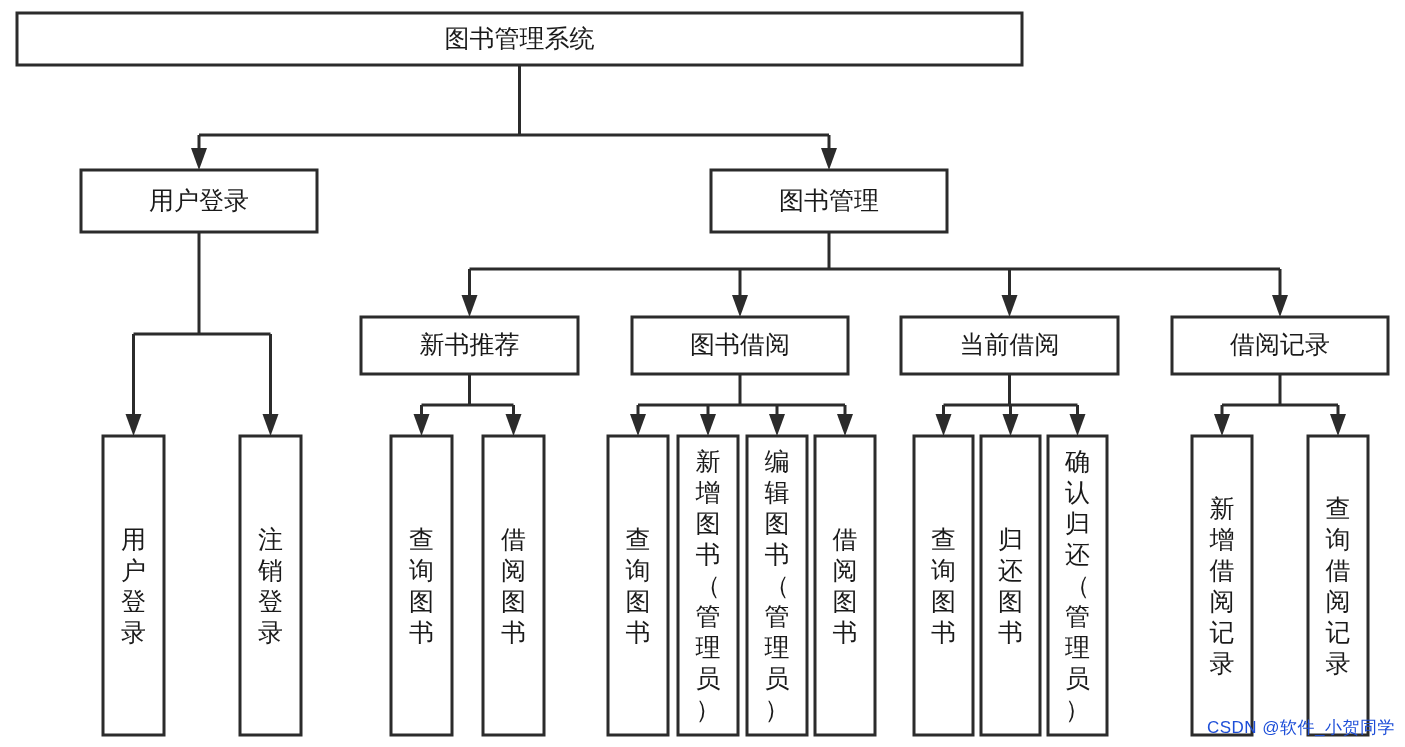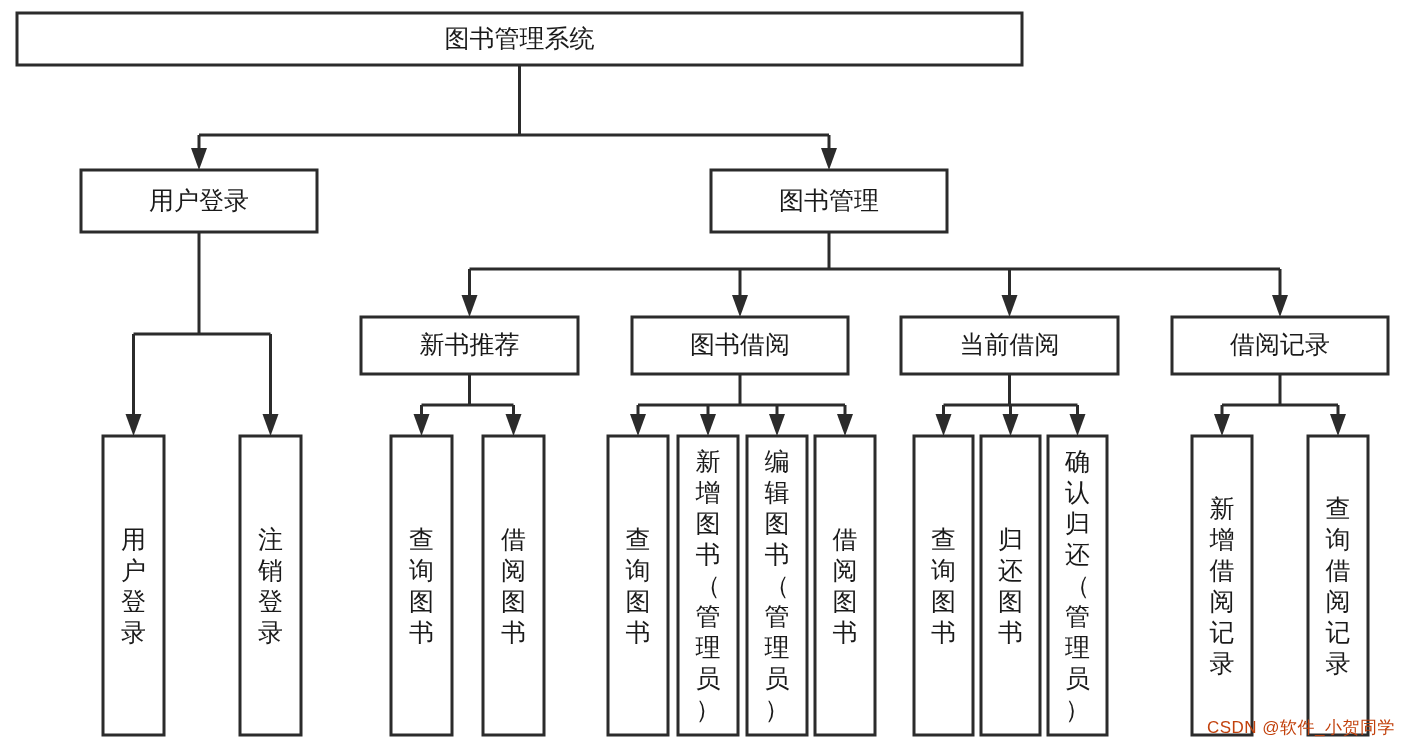--- a/index.html
+++ b/index.html
@@ -55,21 +55,21 @@
     font-family: "Liberation Sans", "DejaVu Sans", sans-serif;
     font-size: 25px;
     text-anchor: middle;
   }
   .watermark {
     position: absolute;
     right: 10px;
     bottom: 8px;
     font-family: "Liberation Sans", "DejaVu Sans", sans-serif;
     font-size: 17px;
-    color: #c2410c;
+    color: #1d4ed8;
     letter-spacing: 0.5px;
     white-space: nowrap;
     pointer-events: none;
   }
 </style>
 </head>
 <body>
 
 <div id="diagram-root">
   <svg class="diagram" viewBox="0 0 1405 747" xmlns="http://www.w3.org/2000/svg">

